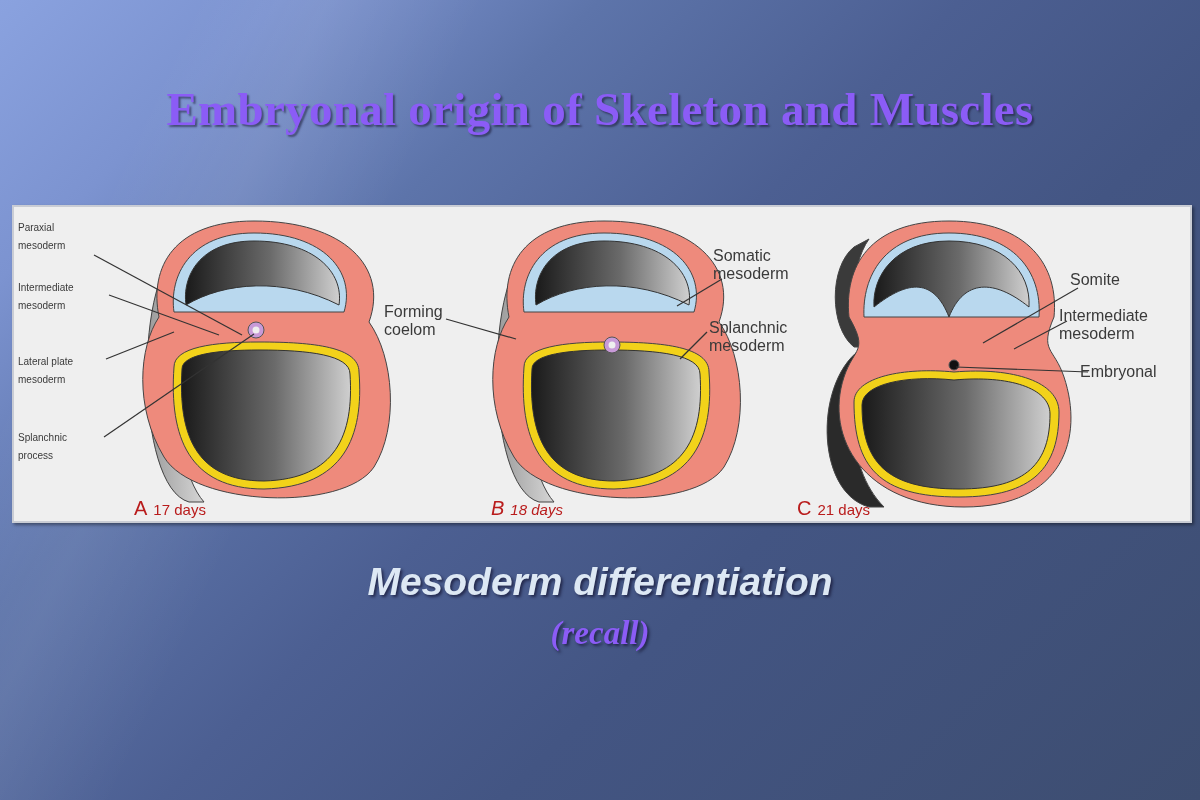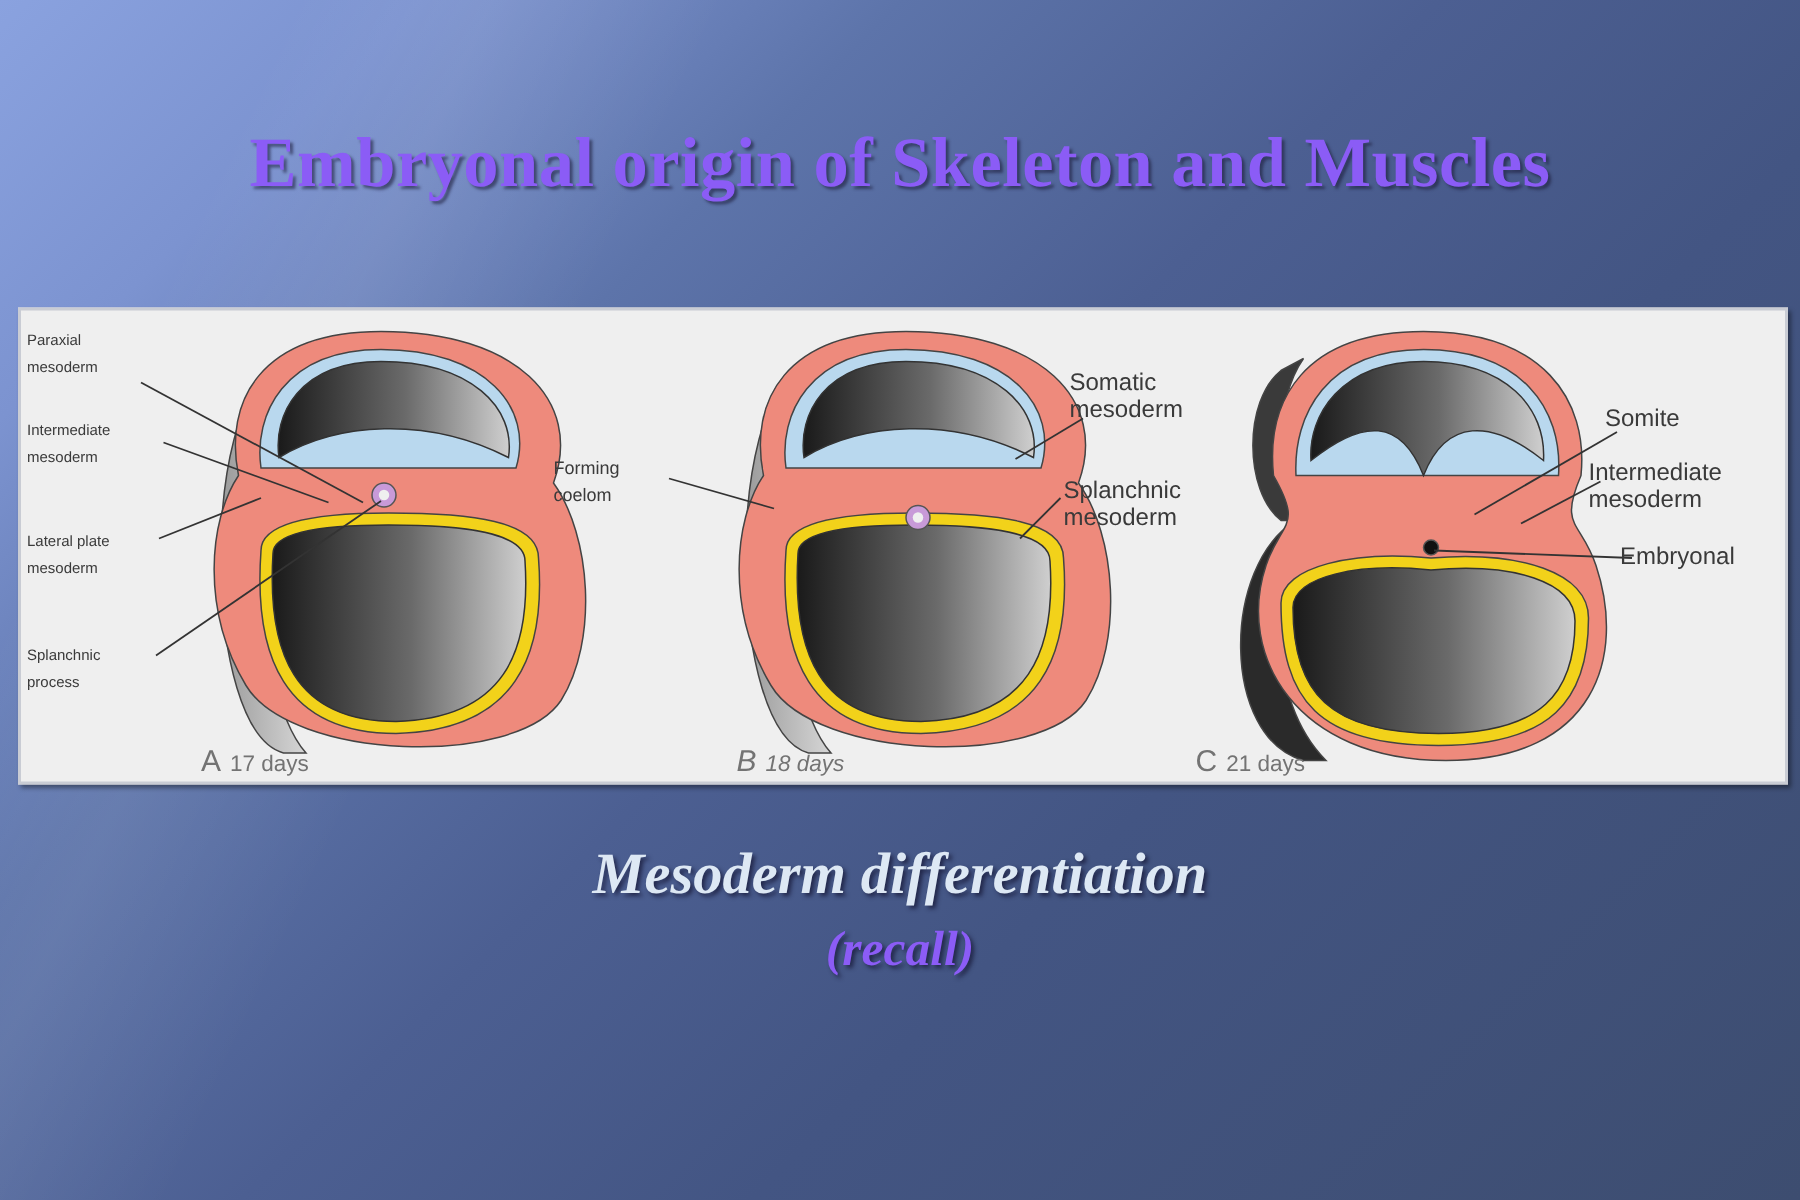--- a/index.html
+++ b/index.html
@@ -19,25 +19,25 @@
     color:#8b5cf6; text-shadow: 2px 2px 2px rgba(30,30,60,0.6);
     letter-spacing:0.3px;
   }
   .figure {
     position:absolute; left:12px; top:205px; width:1176px; height:314px;
     background:#efefef; border:2px solid #c9ccd4; box-shadow: 2px 2px 3px rgba(0,0,0,0.4);
     overflow:hidden;
   }
   .figure svg { position:absolute; left:0; top:0; }
   .lbl { position:absolute; font-family:"Liberation Sans", sans-serif; font-size:10px; line-height:18px; color:#3a3a3a; }
-  .panel-lbl { position:absolute; font-size:15px; color:#737373; }
+  .panel-lbl { position:absolute; font-size:15px; color:#b91c1c; }
   .panel-lbl b { font-weight:normal; font-size:20px; margin-right:6px; }
   .sub1 {
     position:absolute; left:0; right:0; top:560px; text-align:center;
-    font-family:Liberation Serif, serif; font-style:italic; font-weight:bold;
+    font-family:Liberation Sans, sans-serif; font-style:italic; font-weight:bold;
     font-size:39px; color:#dde8f4; text-shadow: 2px 2px 3px rgba(20,20,50,0.7);
     padding-left:-20px;
   }
   .sub2 {
     position:absolute; left:0; right:0; top:615px; text-align:center;
     font-family:"Liberation Serif", serif; font-style:italic; font-weight:bold;
     font-size:33px; color:#8b5cf6; text-shadow: 2px 2px 3px rgba(20,20,50,0.7);
   }
 </style>
 </head>
@@ -121,21 +121,21 @@
     <div>mesoderm</div>
   </div>
   <div class="lbl" style="left:4px;top:222px;">
     <div>Splanchnic</div>
     <div>process</div>
   </div>
   <div class="panel-lbl" style="left:120px;top:290px;">
     <b>A</b><span>17 days</span>
   </div>
 
-  <div class="lbl" style="left:355px;top:96px;font-size:12px;">
+  <div class="lbl" style="left:370px;top:96px;font-size:16px;">
     <div>Forming</div>
     <div>coelom</div>
   </div>
   <div class="lbl" style="left:683px;top:40px;font-size:16px;margin-left:16px;">
     <div>Somatic</div>
     <div>mesoderm</div>
   </div>
   <div class="lbl" style="left:695px;top:112px;font-size:16px;">
     <div>Splanchnic</div>
     <div>mesoderm</div>

